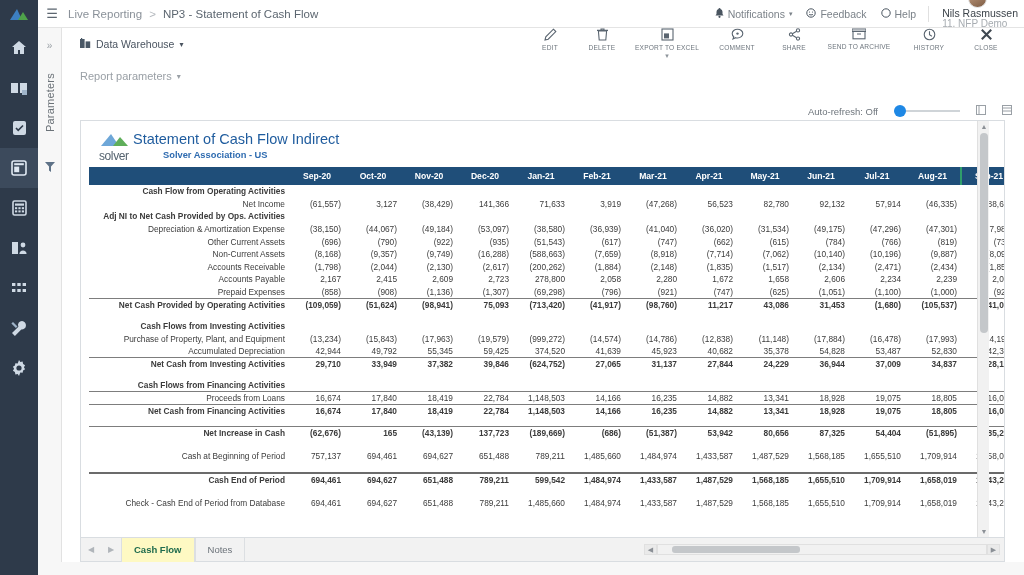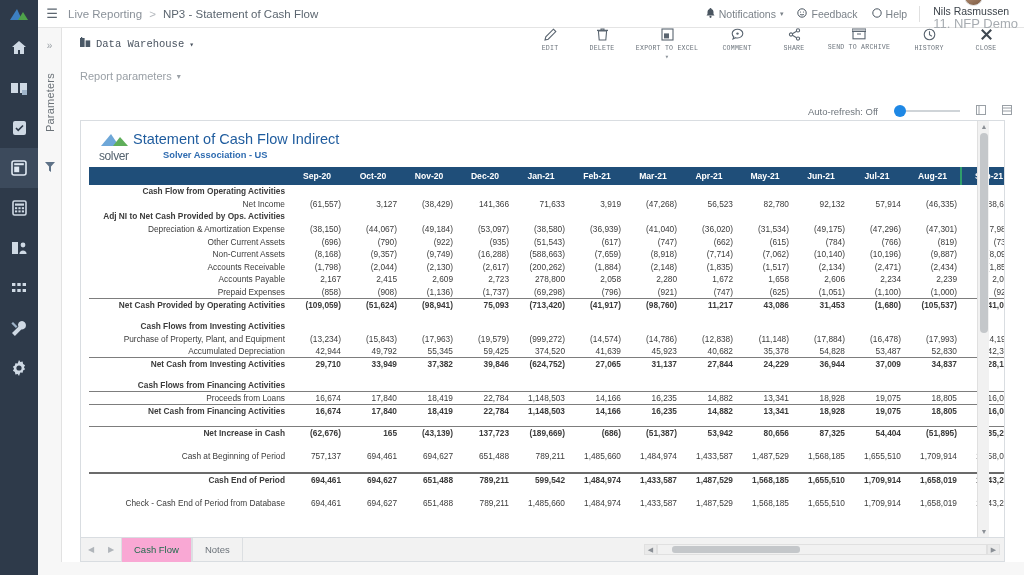--- a/index.html
+++ b/index.html
@@ -51,27 +51,27 @@
   .crumb{ color:#8a9199; font-size:11.5px; padding:0 2px; cursor:pointer;}
   .crumb.sep{ color:#b4b9be; padding:0 5px;}
   .crumb.current{ color:#5c6670; }
   #topbar-right{ margin-left:auto; display:flex; align-items:center; padding-right:6px;}
   .tb-item{ display:flex;align-items:center;gap:4px;color:#7b8289;font-size:10.5px;margin-left:14px;cursor:pointer;}
   .tb-div{ width:1px;height:16px;background:#e0e0e0;margin-left:12px;}
   #user-chip{ display:flex;align-items:center;margin-left:8px;cursor:pointer;flex-direction:column;}
   #avatar{ width:19px;height:19px;border-radius:50%;background:linear-gradient(150deg,#c6a184,#7d5b43); border:1px solid #ddd;}
   #user-text{ margin-left:5px;line-height:1.05;}
   #user-name{ font-size:10.5px;color:#3c434a;}
-  #user-sub{ font-size:13px;color:#a7acb1;}
+  #user-sub{ font-size:10px;color:#a7acb1;}
   #user-caret{ margin-left:5px;color:#9aa0a6;font-size:8px;}
 
   
   #action-bar{
     position:absolute; left:62px; top:28px; width:962px; height:32px;
-    background:#fff; display:flex; font-family:Liberation Mono, monospace;
+    background:#fff; display:flex; 
   }
   #dw-select{ display:flex;align-items:center;gap:5px;margin-left:18px;color:#4a5460;font-size:10.5px;cursor:pointer;}
   #actions{ margin-left:auto; display:flex; align-items:flex-start; padding-right:12px; }
   .act{
     width:52px; display:flex;flex-direction:column;align-items:center;gap:2px;
     color:#5a6570; cursor:pointer; font-size:6.6px; letter-spacing:.2px;
   }
   .act .lbl{ white-space:nowrap; color:#6d757d;}
   .act.wide{ width:62px; }
   .act.xwide{ width:78px; }
@@ -143,21 +143,21 @@
   #bottom-bar{
     position:absolute; left:80px; top:538px; width:925px; height:24px;
     background:#f2f2f2; border:1px solid #d9dde1; border-top:none;
     display:flex; align-items:center;
   }
   .nav-arrow{ width:20px;text-align:center;color:#b0b5ba;font-size:8px;cursor:pointer;}
   .sheet-tab{
     padding:3px 12px; font-size:9.5px; color:#6b7279; border-left:1px solid #dcdfe2;
     border-right:1px solid #dcdfe2; cursor:pointer; height:24px; display:flex; align-items:center;
   }
-  .sheet-tab.active{ background:#f9a8d4; color:#1f6b4d; font-weight:normal;}
+  .sheet-tab.active{ background:#fef9c3; color:#1f6b4d; font-weight:bold;}
   #h-scroll{
     margin-left:auto; display:flex; align-items:center; gap:0; padding-right:4px;
   }
   #h-track{ width:330px;height:11px;background:#f1f1f1;border:1px solid #e0e0e0;position:relative;}
   #h-thumb{ position:absolute;left:14px;top:1px;width:128px;height:7px;background:#c4c7ca;border-radius:3px;}
   .h-arrow{ width:13px;height:11px;background:#eaeaea;border:1px solid #e0e0e0;color:#8b9096;font-size:7px;
             display:flex;align-items:center;justify-content:center;cursor:pointer;}
   #footer-strip{ position:absolute; left:38px; top:562px; width:986px; height:13px; background:#f7f7f7;}
 </style>
 </head>
@@ -589,21 +589,21 @@
             <td>2,606</td>
             <td>2,234</td>
             <td>2,239</td>
             <td>2,029</td>
           </tr>
           <tr>
             <td class="lbl ind">Prepaid Expenses</td>
             <td class="neg">(858)</td>
             <td class="neg">(908)</td>
             <td class="neg">(1,136)</td>
-            <td class="neg">(1,737)</td>
+            <td class="neg">(1,307)</td>
             <td class="neg">(69,298)</td>
             <td class="neg">(796)</td>
             <td class="neg">(921)</td>
             <td class="neg">(747)</td>
             <td class="neg">(625)</td>
             <td class="neg">(1,051)</td>
             <td class="neg">(1,100)</td>
             <td class="neg">(1,000)</td>
             <td class="neg">(926)</td>
           </tr>

